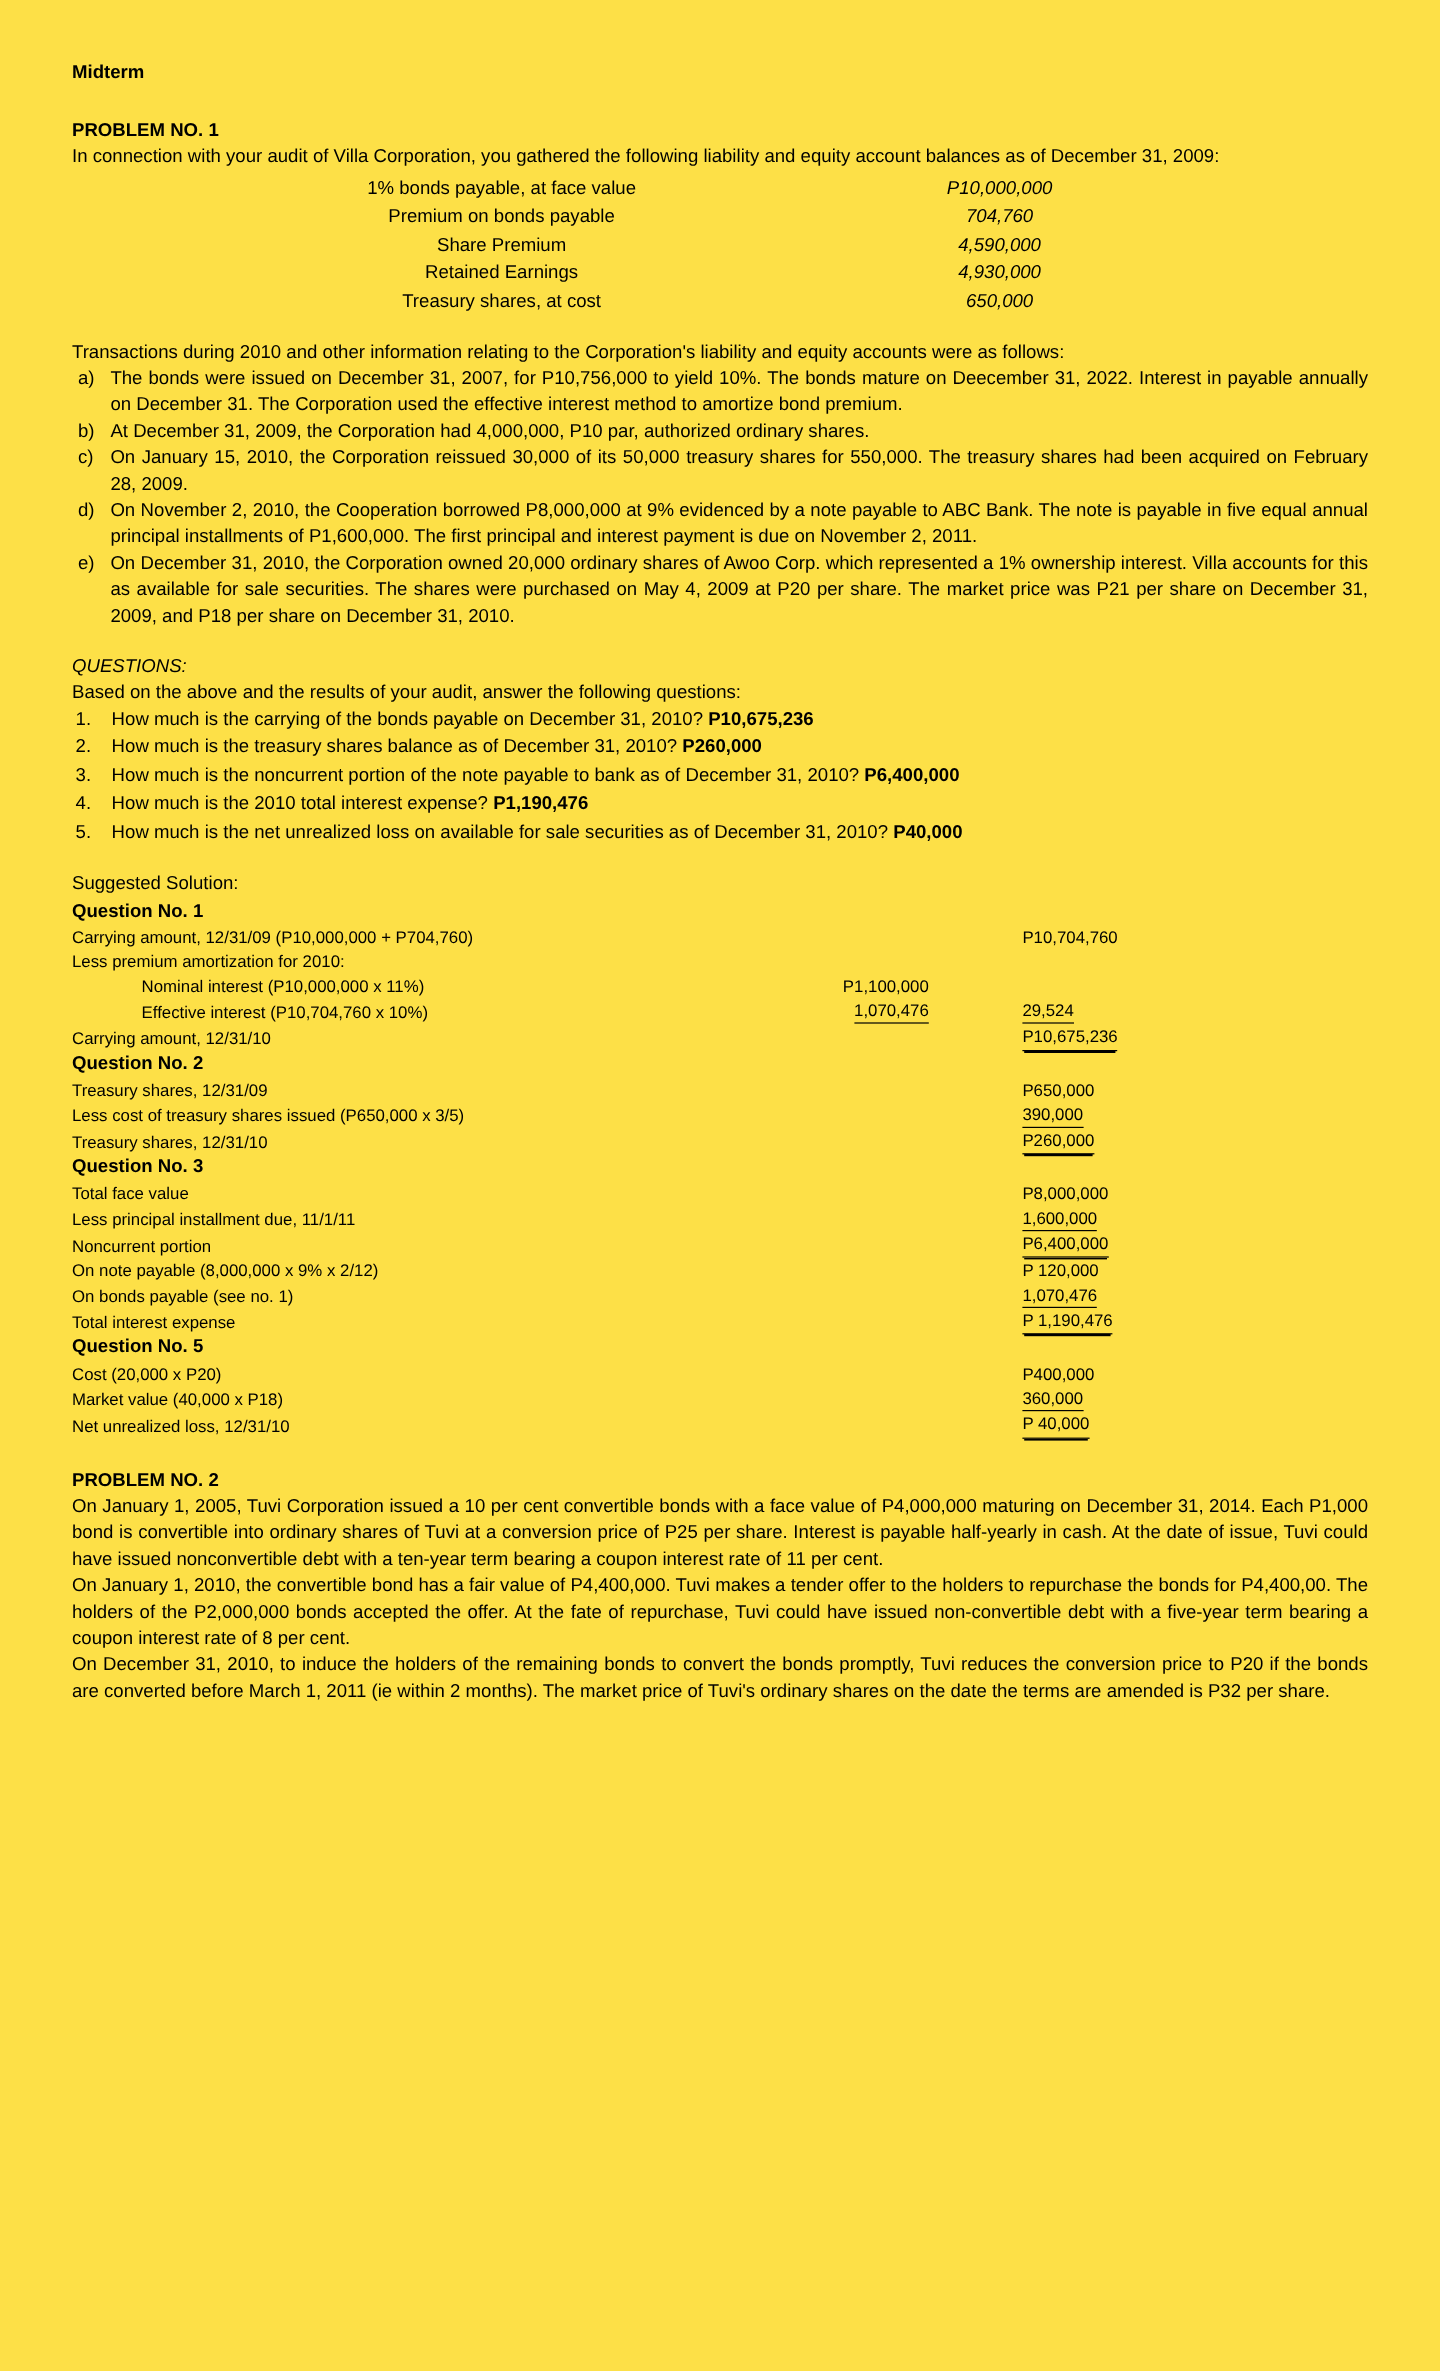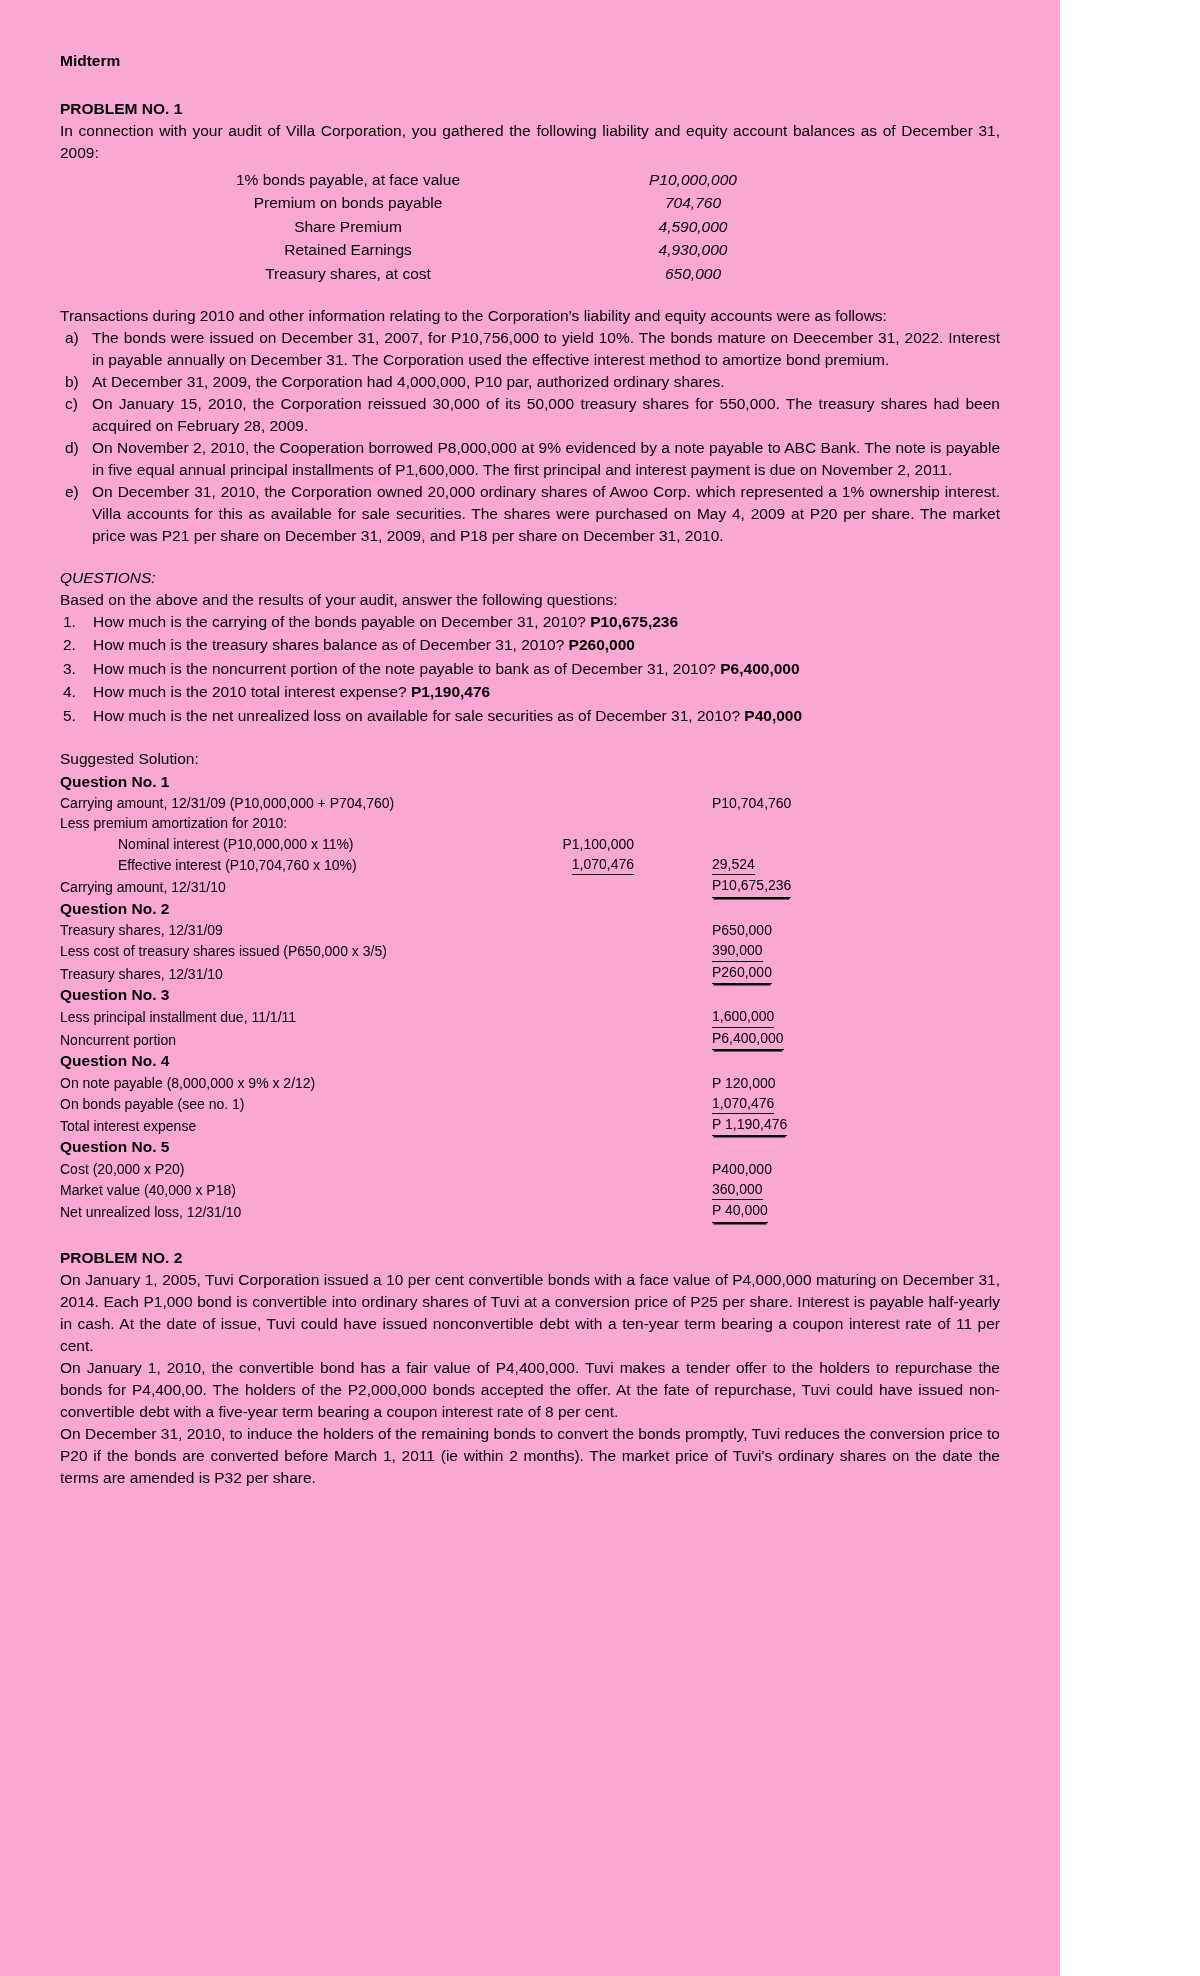--- a/index.html
+++ b/index.html
@@ -3,25 +3,25 @@
 <meta charset="utf-8">
 <style>
   html, body { margin:0; padding:0; }
   body {
     width:1200px;
     background:#ffffff;
     font-family:"Liberation Sans", sans-serif;
     color:#000000;
   }
   .page {
-    width:1060px;
+    width:1200px;
     min-height:1976px;
     box-sizing:border-box;
     padding:52px 60px 40px 60px;
-    background:#f9a8d4;
+    background:#fde047;
   }
   .doc-title { font-size:15.5px; font-weight:bold; margin-bottom:30px; }
   .prob-head { font-size:15.5px; font-weight:bold; margin-bottom:2px; }
   p.just {
     font-size:15.5px;
     line-height:1.42;
     text-align:justify;
     margin:0;
   }
   .spacer-md { height:20px; }
@@ -217,32 +217,36 @@
             <td class="sol-desc">Treasury shares, 12/31/10</td>
             <td class="sol-mid"><span></span></td>
             <td class="sol-right dline"><span>P260,000</span></td>
           </tr>
         </tbody>
       </table>
       <div class="sol-head bold">Question No. 3</div>
       <table class="sol-table">
         <tbody>
           <tr>
+            <td class="sol-desc">Total face value</td>
+            <td class="sol-mid"><span></span></td>
+            <td class="sol-right"><span>P8,000,000</span></td>
+          </tr>
+          <tr>
             <td class="sol-desc">Less principal installment due, 11/1/11</td>
             <td class="sol-mid"><span></span></td>
             <td class="sol-right uline"><span>1,600,000</span></td>
           </tr>
           <tr>
             <td class="sol-desc">Noncurrent portion</td>
             <td class="sol-mid"><span></span></td>
             <td class="sol-right dline"><span>P6,400,000</span></td>
           </tr>
         </tbody>
       </table>
-      <div class="sol-head bold">Question No. 4</div>
       <table class="sol-table">
         <tbody>
           <tr>
             <td class="sol-desc">On note payable (8,000,000 x 9% x 2/12)</td>
             <td class="sol-mid"><span></span></td>
             <td class="sol-right"><span>P   120,000</span></td>
           </tr>
           <tr>
             <td class="sol-desc">On bonds payable (see no. 1)</td>
             <td class="sol-mid"><span></span></td>

